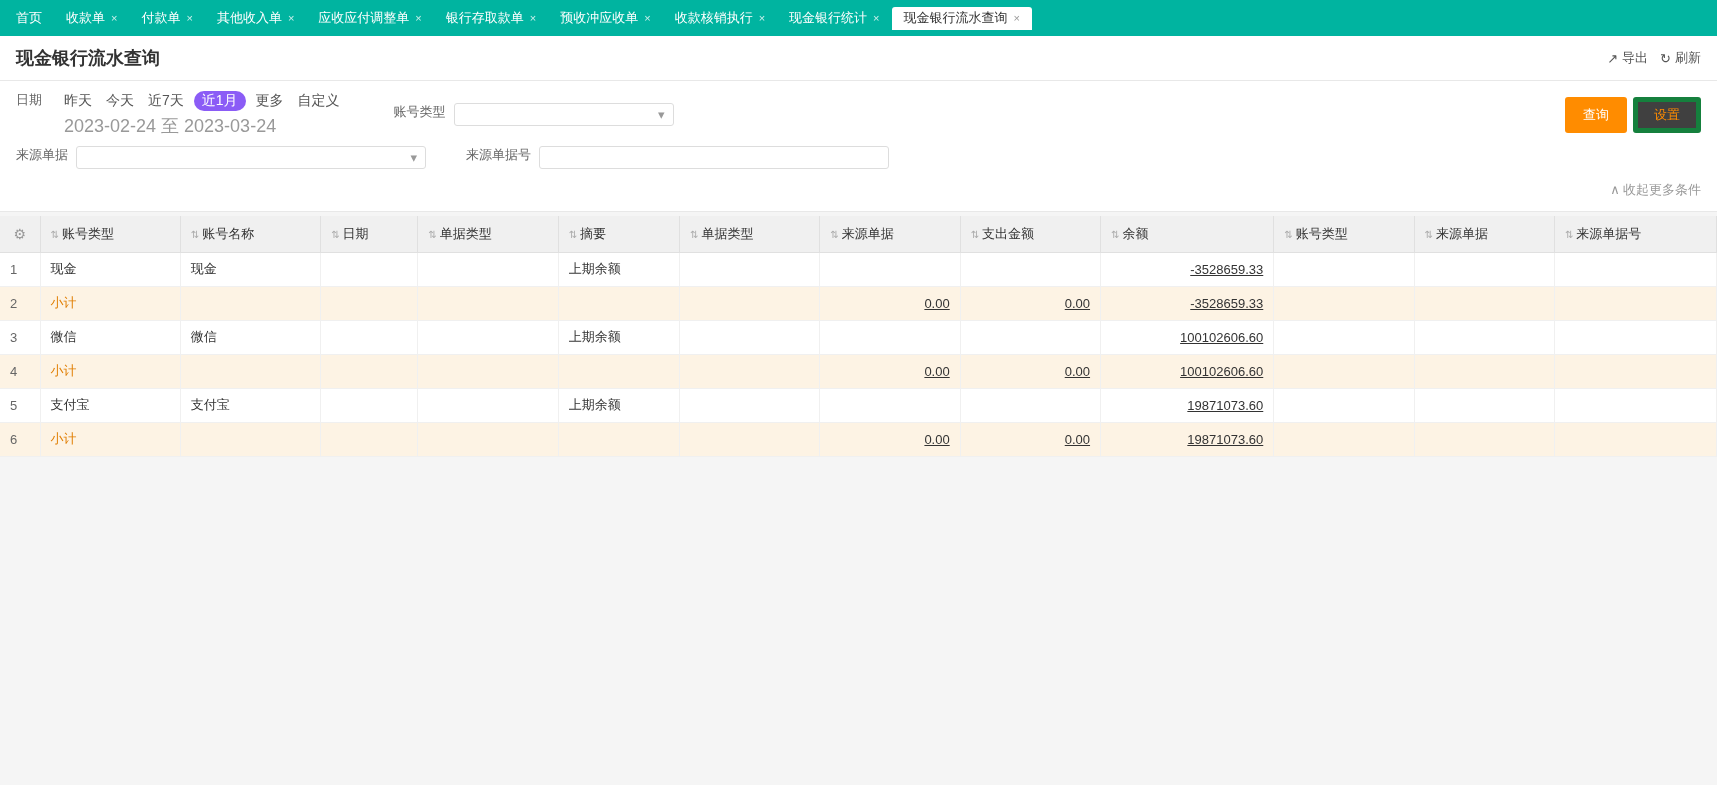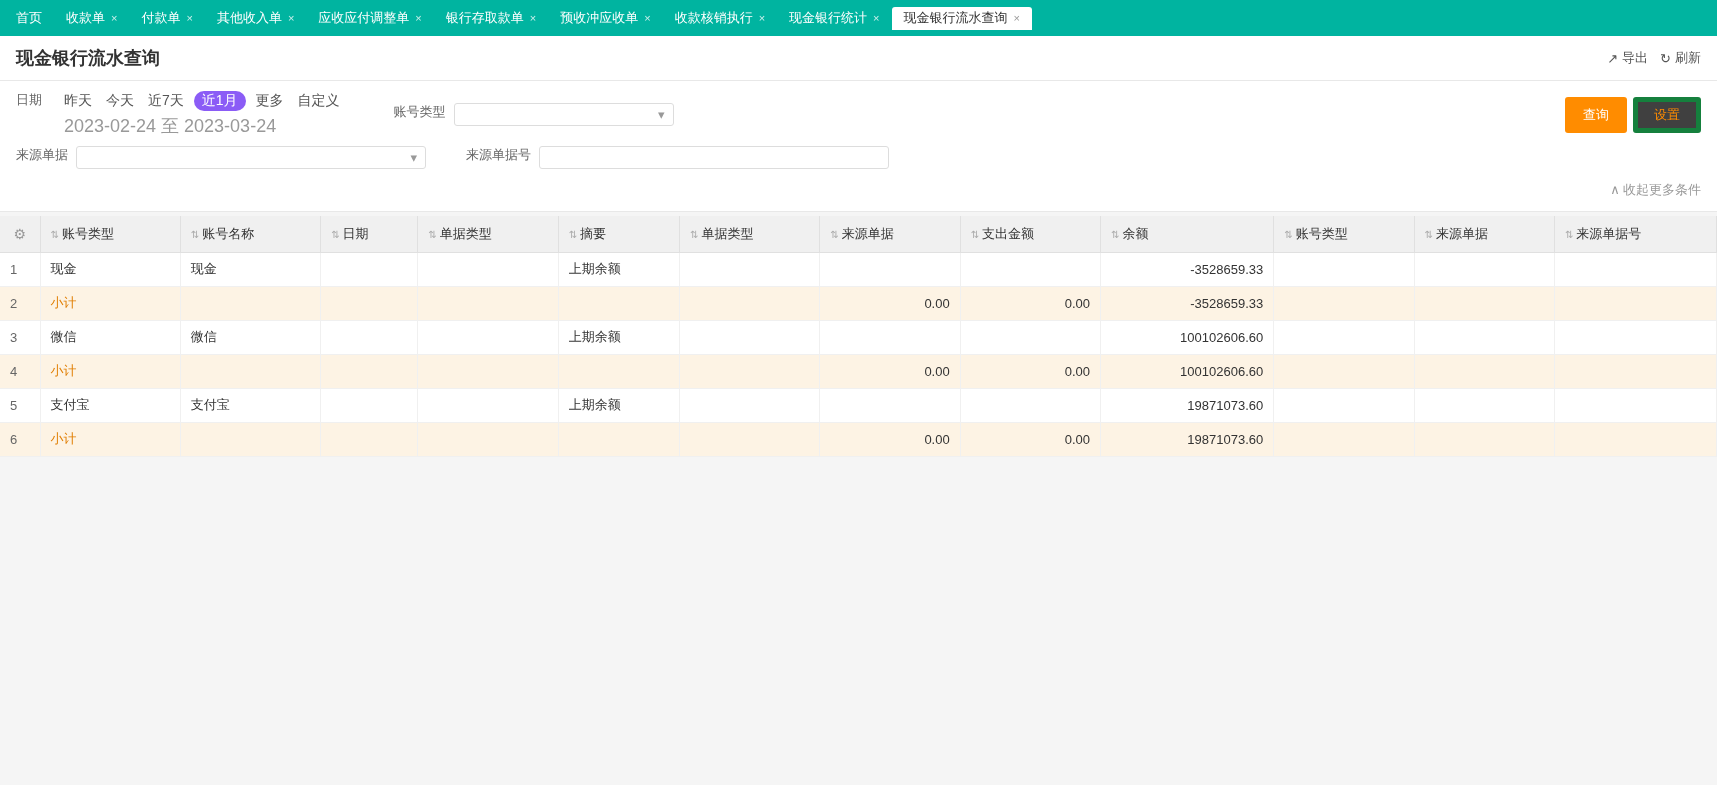--- a/index.html
+++ b/index.html
@@ -191,21 +191,21 @@
     tbody tr.subtotal {
       background: #fdf3e4;
     }
     tbody td {
       padding: 0 10px;
       color: #333;
       border-right: 1px solid #f0f0f0;
       white-space: nowrap;
     }
     .col-num { color: #666; width: 40px; }
-    .col-amount { text-align: right; }
+    .col-amount { text-align: right; text-decoration: underline; }
     .gear-col { width: 36px; text-align: center; }
     .gear-icon { color: #999; cursor: pointer; font-size: 14px; }
 
     .filter-block {
       display: flex;
       align-items: flex-start;
       gap: 8px;
     }
     .date-filter-group {
       display: flex;

